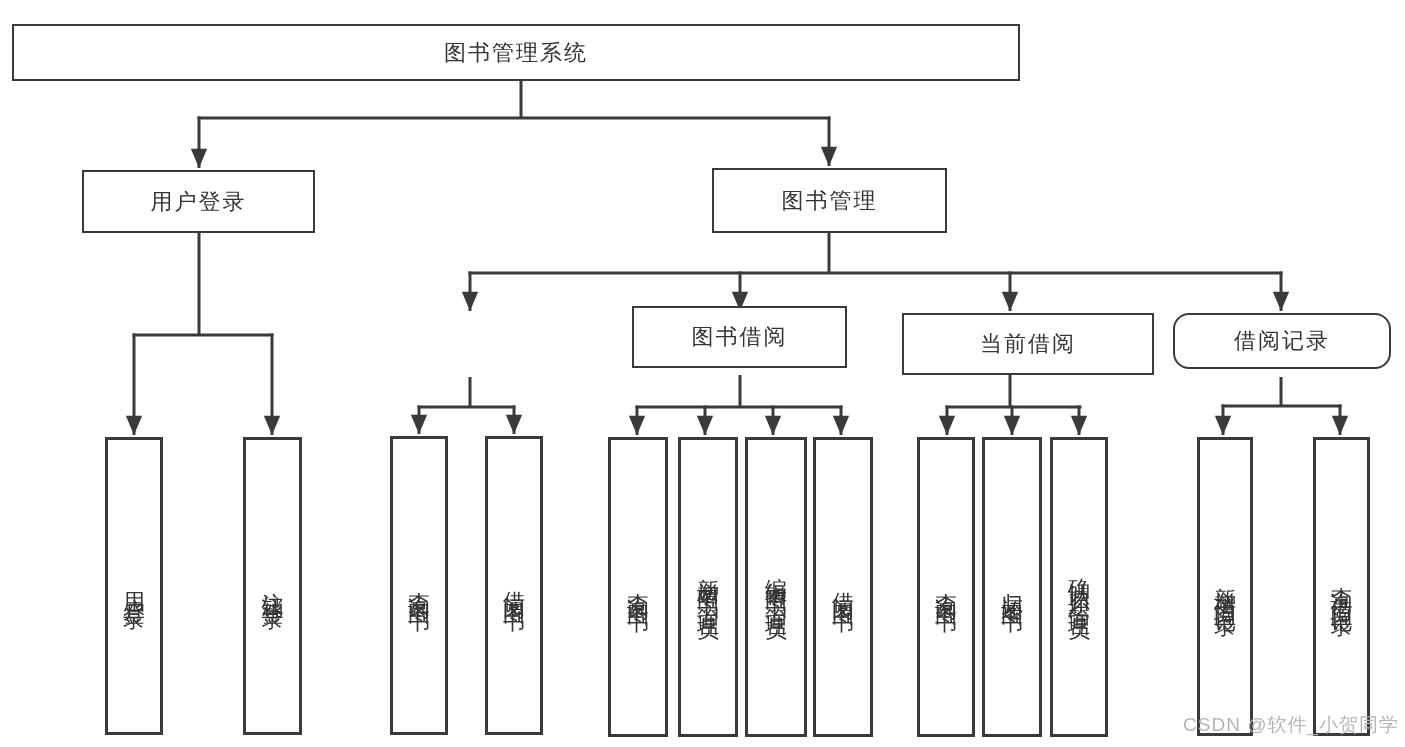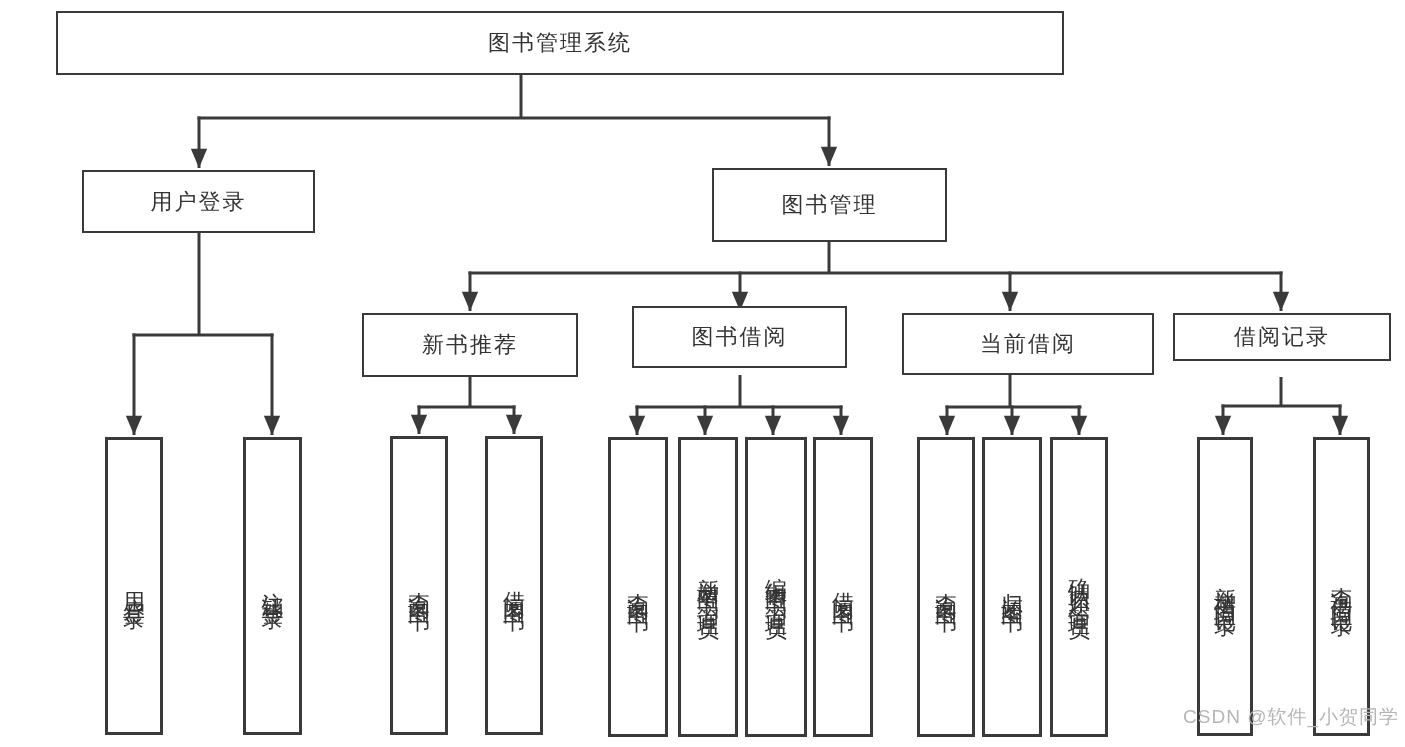--- a/index.html
+++ b/index.html
@@ -35,46 +35,46 @@
     z-index: 2;
   }
   .node.hbox { border-width: 2.5px; }
   .node.leaf {
     writing-mode: vertical-rl;
     text-orientation: mixed;
     letter-spacing: 6px;
     line-height: 1.1;
   }
   
-  #n-root           { left: 12px;   top: 11px;  width: 1008px; height: 64px; margin-left: 44px; }
+  #n-root           { left: 12px;   top: 24px;  width: 1008px; height: 57px; }
   #n-login-group    { left: 82px;   top: 170px; width: 233px;  height: 63px; }
-  #n-book-group     { left: 712px;  top: 168px; width: 235px;  height: 74px; }
+  #n-book-group     { left: 712px;  top: 168px; width: 235px;  height: 65px; }
   #n-new-books      { left: 362px;  top: 313px; width: 216px;  height: 64px; }
   #n-borrow-mgmt    { left: 632px;  top: 306px; width: 215px;  height: 62px; }
   #n-current-borrow { left: 902px;  top: 313px; width: 252px;  height: 62px; }
-  #n-borrow-records { left: 1173px; top: 313px; width: 218px;  height: 48px; }
+  #n-borrow-records { left: 1173px; top: 313px; width: 218px;  height: 56px; border-radius: 16px; }
   
   #n-login-leaf  { left: 105px;  top: 437px; width: 58px; height: 298px; }
   #n-logout-leaf { left: 243px;  top: 437px; width: 59px; height: 298px; }
   #n-nb-query    { left: 390px;  top: 436px; width: 58px; height: 299px; }
   #n-nb-borrow   { left: 485px;  top: 436px; width: 58px; height: 299px; }
   #n-bm-query    { left: 608px;  top: 437px; width: 60px; height: 300px; }
   #n-bm-add      { left: 678px;  top: 437px; width: 60px; height: 300px; }
   #n-bm-edit     { left: 745px;  top: 437px; width: 62px; height: 300px; }
   #n-bm-borrow   { left: 813px;  top: 437px; width: 60px; height: 300px; }
   #n-cb-query    { left: 917px;  top: 437px; width: 58px; height: 300px; }
   #n-cb-return   { left: 982px;  top: 437px; width: 60px; height: 300px; }
   #n-cb-confirm  { left: 1050px; top: 437px; width: 58px; height: 300px; }
   #n-br-add      { left: 1197px; top: 437px; width: 56px; height: 299px; }
   #n-br-query    { left: 1313px; top: 437px; width: 57px; height: 299px; }
 
   #watermark {
     position: absolute;
     right: 6px;
-    bottom: 17px;
+    bottom: 9px;
     color: #b5b5b5;
     font-size: 19px;
     letter-spacing: 1px;
     z-index: 3;
     white-space: nowrap;
   }
 </style>
 </head>
 <body>
 
@@ -128,21 +128,20 @@
       <line x1="1223" y1="404.5" x2="1223" y2="435" marker-end="url(#arrow)"></line>
       <line x1="1340" y1="404.5" x2="1340" y2="435" marker-end="url(#arrow)"></line>
     </g>
   </svg>
 
   <div id="n-root" class="node hbox">图书管理系统</div>
 
   <div id="n-login-group" class="node hbox">用户登录</div>
   <div id="n-book-group" class="node hbox">图书管理</div>
 
-  <div id="n-new-books" class="node hbox">新书推荐</div>
   <div id="n-borrow-mgmt" class="node hbox">图书借阅</div>
   <div id="n-current-borrow" class="node hbox">当前借阅</div>
   <div id="n-borrow-records" class="node hbox">借阅记录</div>
 
   <div id="n-login-leaf" class="node leaf">用户登录</div>
   <div id="n-logout-leaf" class="node leaf">注销登录</div>
 
   <div id="n-nb-query" class="node leaf">查询图书</div>
   <div id="n-nb-borrow" class="node leaf">借阅图书</div>
 

